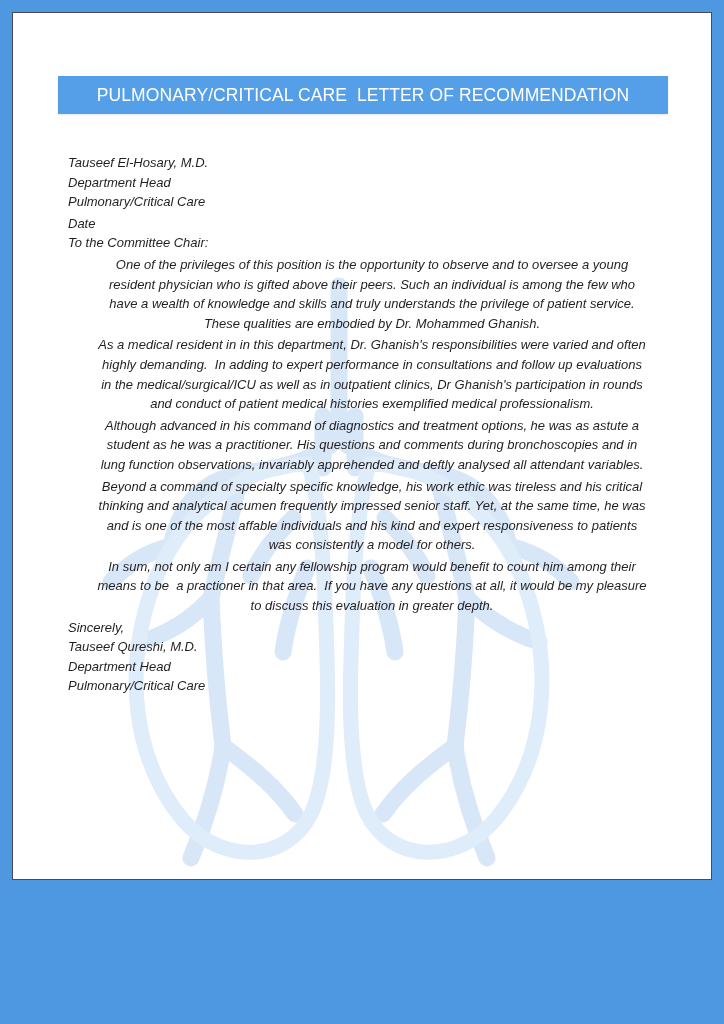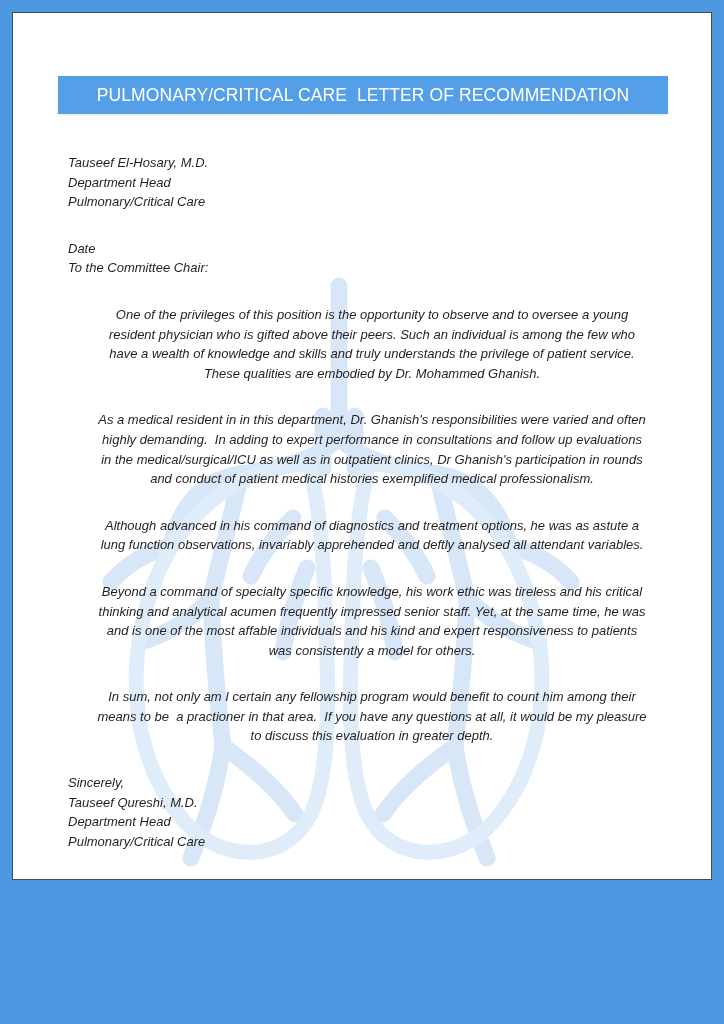--- a/index.html
+++ b/index.html
@@ -80,21 +80,21 @@
     top: 140px;
     width: 608px;
     z-index: 2;
     font-family: "Liberation Sans", sans-serif;
     font-style: italic;
     font-size: 13px;
     line-height: 19.6px;
     color: #231f20;
   }
   .block { margin: 0 0 0 0; }
-  .block + .block { margin-top: 27px; }
+  .block + .block { margin-top: 2px; }
   .line { white-space: pre-wrap; }
   .para { text-align: center; }
 
   
   #logo {
     position: absolute;
     left: 252px;
     top: 886px;
     width: 245px;
     height: 62px;
@@ -175,20 +175,21 @@
 
       <div class="block para">
         <div class="line">As a medical resident in in this department, Dr. Ghanish's responsibilities were varied and often</div>
         <div class="line">highly demanding.  In adding to expert performance in consultations and follow up evaluations</div>
         <div class="line">in the medical/surgical/ICU as well as in outpatient clinics, Dr Ghanish's participation in rounds</div>
         <div class="line">and conduct of patient medical histories exemplified medical professionalism.</div>
       </div>
 
       <div class="block para">
         <div class="line">Although advanced in his command of diagnostics and treatment options, he was as astute a</div>
+        <div class="line">student as he was a practitioner. His questions and comments during bronchoscopies and in</div>
         <div class="line">lung function observations, invariably apprehended and deftly analysed all attendant variables.</div>
       </div>
 
       <div class="block para">
         <div class="line">Beyond a command of specialty specific knowledge, his work ethic was tireless and his critical</div>
         <div class="line">thinking and analytical acumen frequently impressed senior staff. Yet, at the same time, he was</div>
         <div class="line">and is one of the most affable individuals and his kind and expert responsiveness to patients</div>
         <div class="line">was consistently a model for others.</div>
       </div>
 

